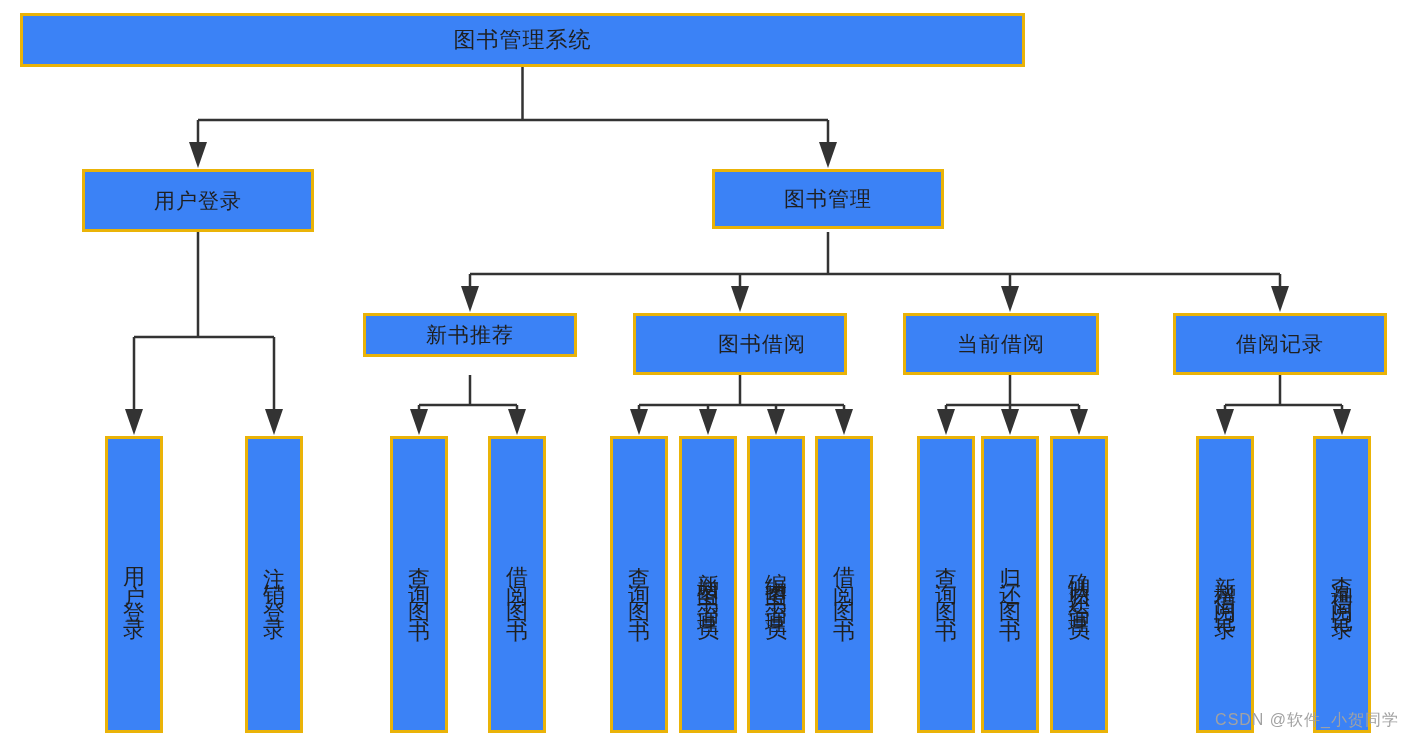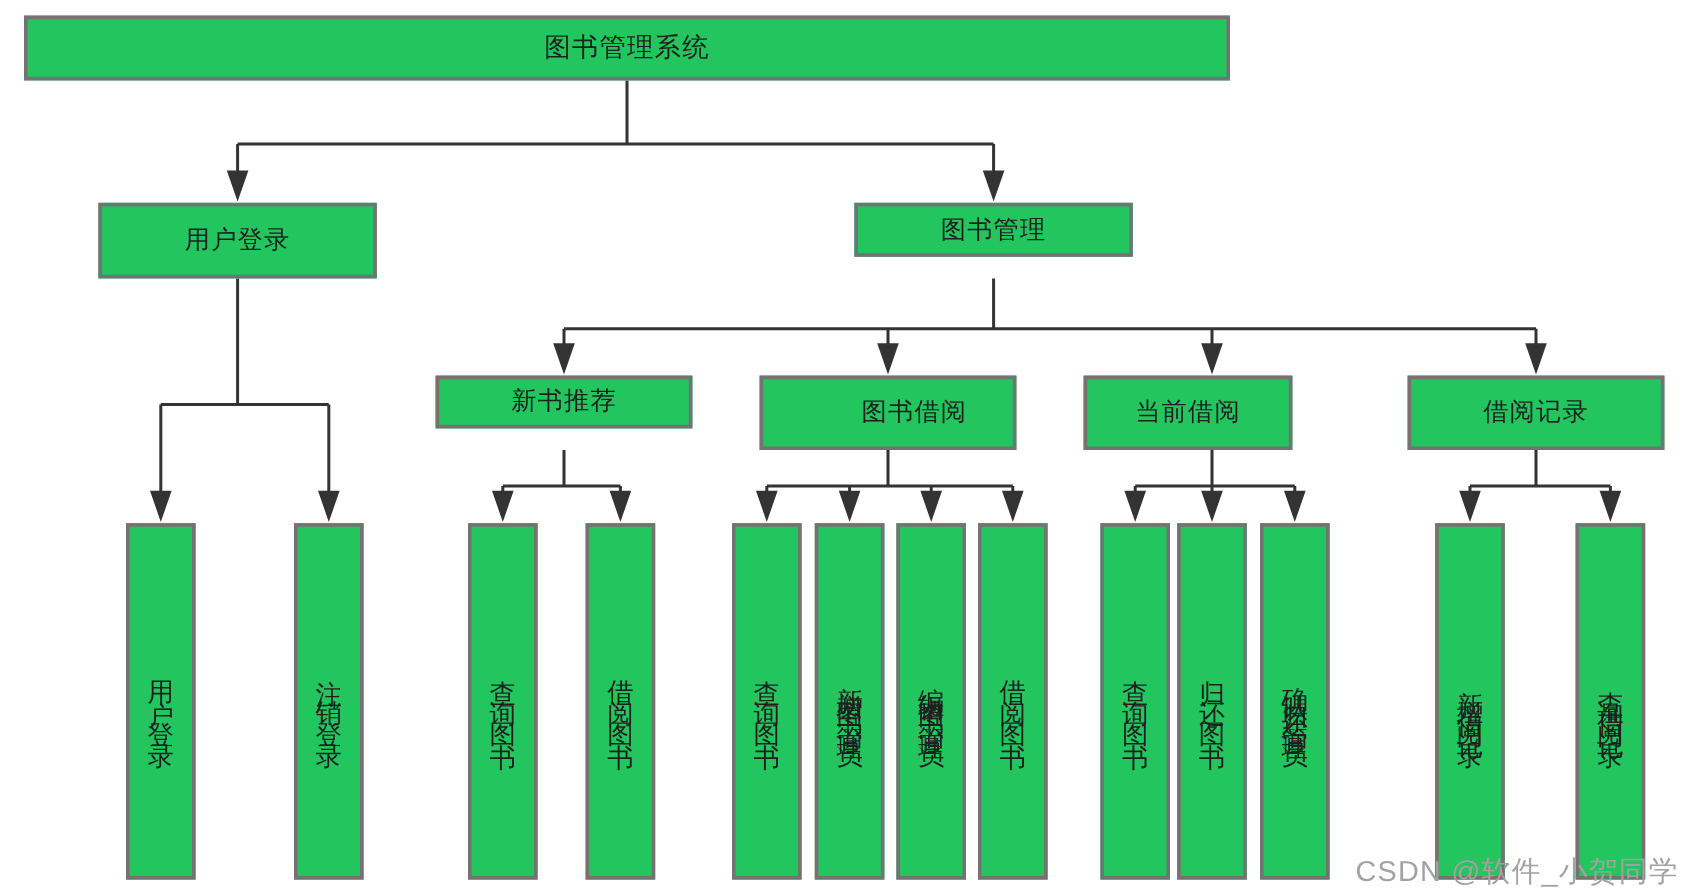--- a/index.html
+++ b/index.html
@@ -14,22 +14,22 @@
   }
   .connector-layer {
     position: absolute;
     left: 0; top: 0;
     width: 1405px; height: 747px;
     pointer-events: none;
   }
   .node {
     position: absolute;
     box-sizing: border-box;
-    background: #22c55e;
-    border: 3px solid #737373;
+    background: #3b82f6;
+    border: 3px solid #eab308;
     display: flex;
     align-items: center;
     justify-content: center;
     text-align: center;
     color: #1f1f1f;
   }
   .node-h {
     font-size: 21px;
     letter-spacing: 1px;
     line-height: 1.1;
@@ -43,21 +43,21 @@
     text-orientation: mixed;
     line-height: 1;
   }
   .spc-loose  { letter-spacing: 0.80em; }
   .spc-medium { letter-spacing: 0.40em; }
   .spc-tight  { letter-spacing: 0.30em; }
   .watermark {
     position: absolute;
     right: 6px;
     top: 710px;
-    font-size: 24px;
+    font-size: 16px;
     letter-spacing: 1px;
     color: #a2a2a2;
     white-space: nowrap;
   }
 </style>
 </head>
 <body>
 
 <div class="canvas">
   <svg class="connector-layer" id="edges" width="1405" height="747" viewBox="0 0 1405 747" xmlns="http://www.w3.org/2000/svg">
@@ -78,24 +78,24 @@
       <polygon points="835,409 853,409 844,435" fill="#333333"></polygon>
       <polygon points="937,409 955,409 946,435" fill="#333333"></polygon>
       <polygon points="1001,409 1019,409 1010,435" fill="#333333"></polygon>
       <polygon points="1070,409 1088,409 1079,435" fill="#333333"></polygon>
       <polygon points="1216,409 1234,409 1225,435" fill="#333333"></polygon>
       <polygon points="1333,409 1351,409 1342,435" fill="#333333"></polygon>
     </svg>
   <div id="nodes">
       <div class="node node-h node-root" style="left: 20px; top: 13px; width: 1005px; height: 54px;">图书管理系统</div>
       <div class="node node-h" style="left: 82px; top: 169px; width: 232px; height: 63px;">用户登录</div>
-      <div class="node node-h" style="left: 712px; top: 169px; width: 232px; height: 45px;">图书管理</div>
+      <div class="node node-h" style="left: 712px; top: 169px; width: 232px; height: 60px;">图书管理</div>
       <div class="node node-h" style="left: 363px; top: 313px; width: 214px; height: 44px;">新书推荐</div>
       <div class="node node-h" style="left: 633px; top: 313px; width: 214px; height: 62px; padding-left: 44px;">图书借阅</div>
-      <div class="node node-h" style="left: 903px; top: 313px; width: 174px; height: 62px;">当前借阅</div>
+      <div class="node node-h" style="left: 903px; top: 313px; width: 196px; height: 62px;">当前借阅</div>
       <div class="node node-h" style="left: 1173px; top: 313px; width: 214px; height: 62px;">借阅记录</div>
       <div class="node node-v spc-loose" style="left: 105px; top: 436px; width: 58px; height: 297px;">用户登录</div>
       <div class="node node-v spc-loose" style="left: 245px; top: 436px; width: 58px; height: 297px;">注销登录</div>
       <div class="node node-v spc-loose" style="left: 390px; top: 436px; width: 58px; height: 297px;">查询图书</div>
       <div class="node node-v spc-loose" style="left: 488px; top: 436px; width: 58px; height: 297px;">借阅图书</div>
       <div class="node node-v spc-loose" style="left: 610px; top: 436px; width: 58px; height: 297px;">查询图书</div>
       <div class="node node-v spc-tight" style="left: 679px; top: 436px; width: 58px; height: 297px;">新增图书（管理员）</div>
       <div class="node node-v spc-tight" style="left: 747px; top: 436px; width: 58px; height: 297px;">编辑图书（管理员）</div>
       <div class="node node-v spc-loose" style="left: 815px; top: 436px; width: 58px; height: 297px;">借阅图书</div>
       <div class="node node-v spc-loose" style="left: 917px; top: 436px; width: 58px; height: 297px;">查询图书</div>

